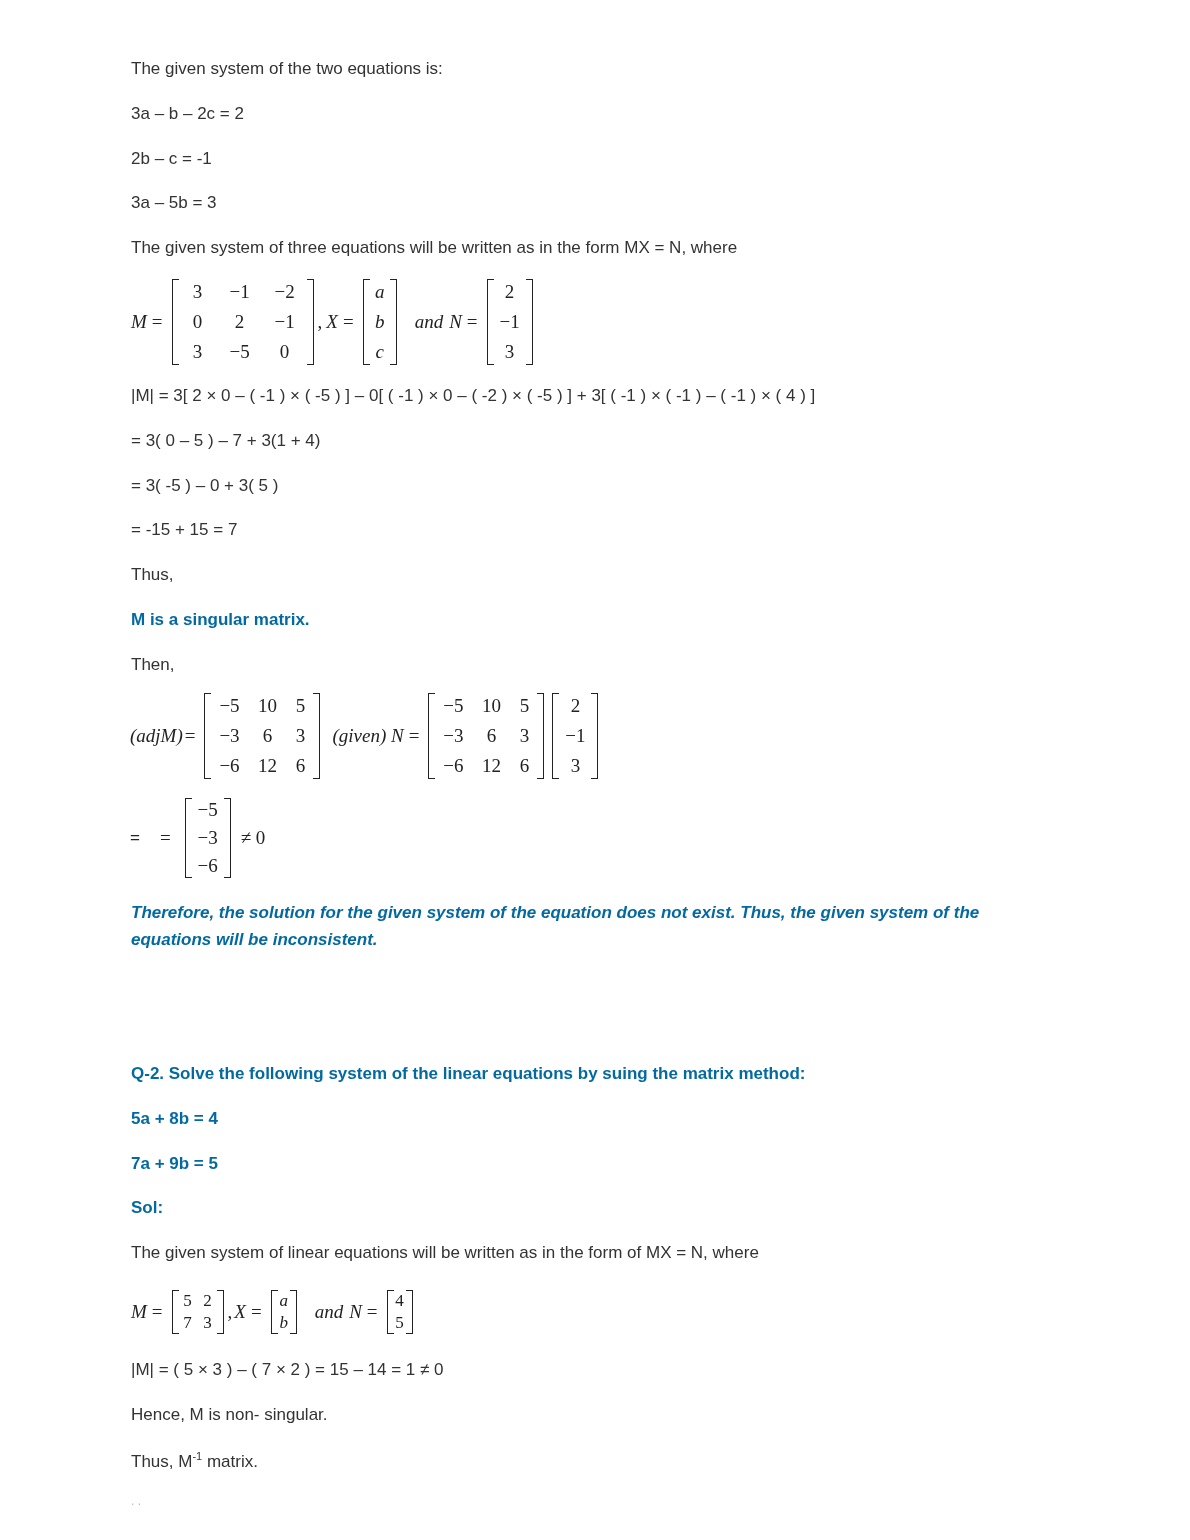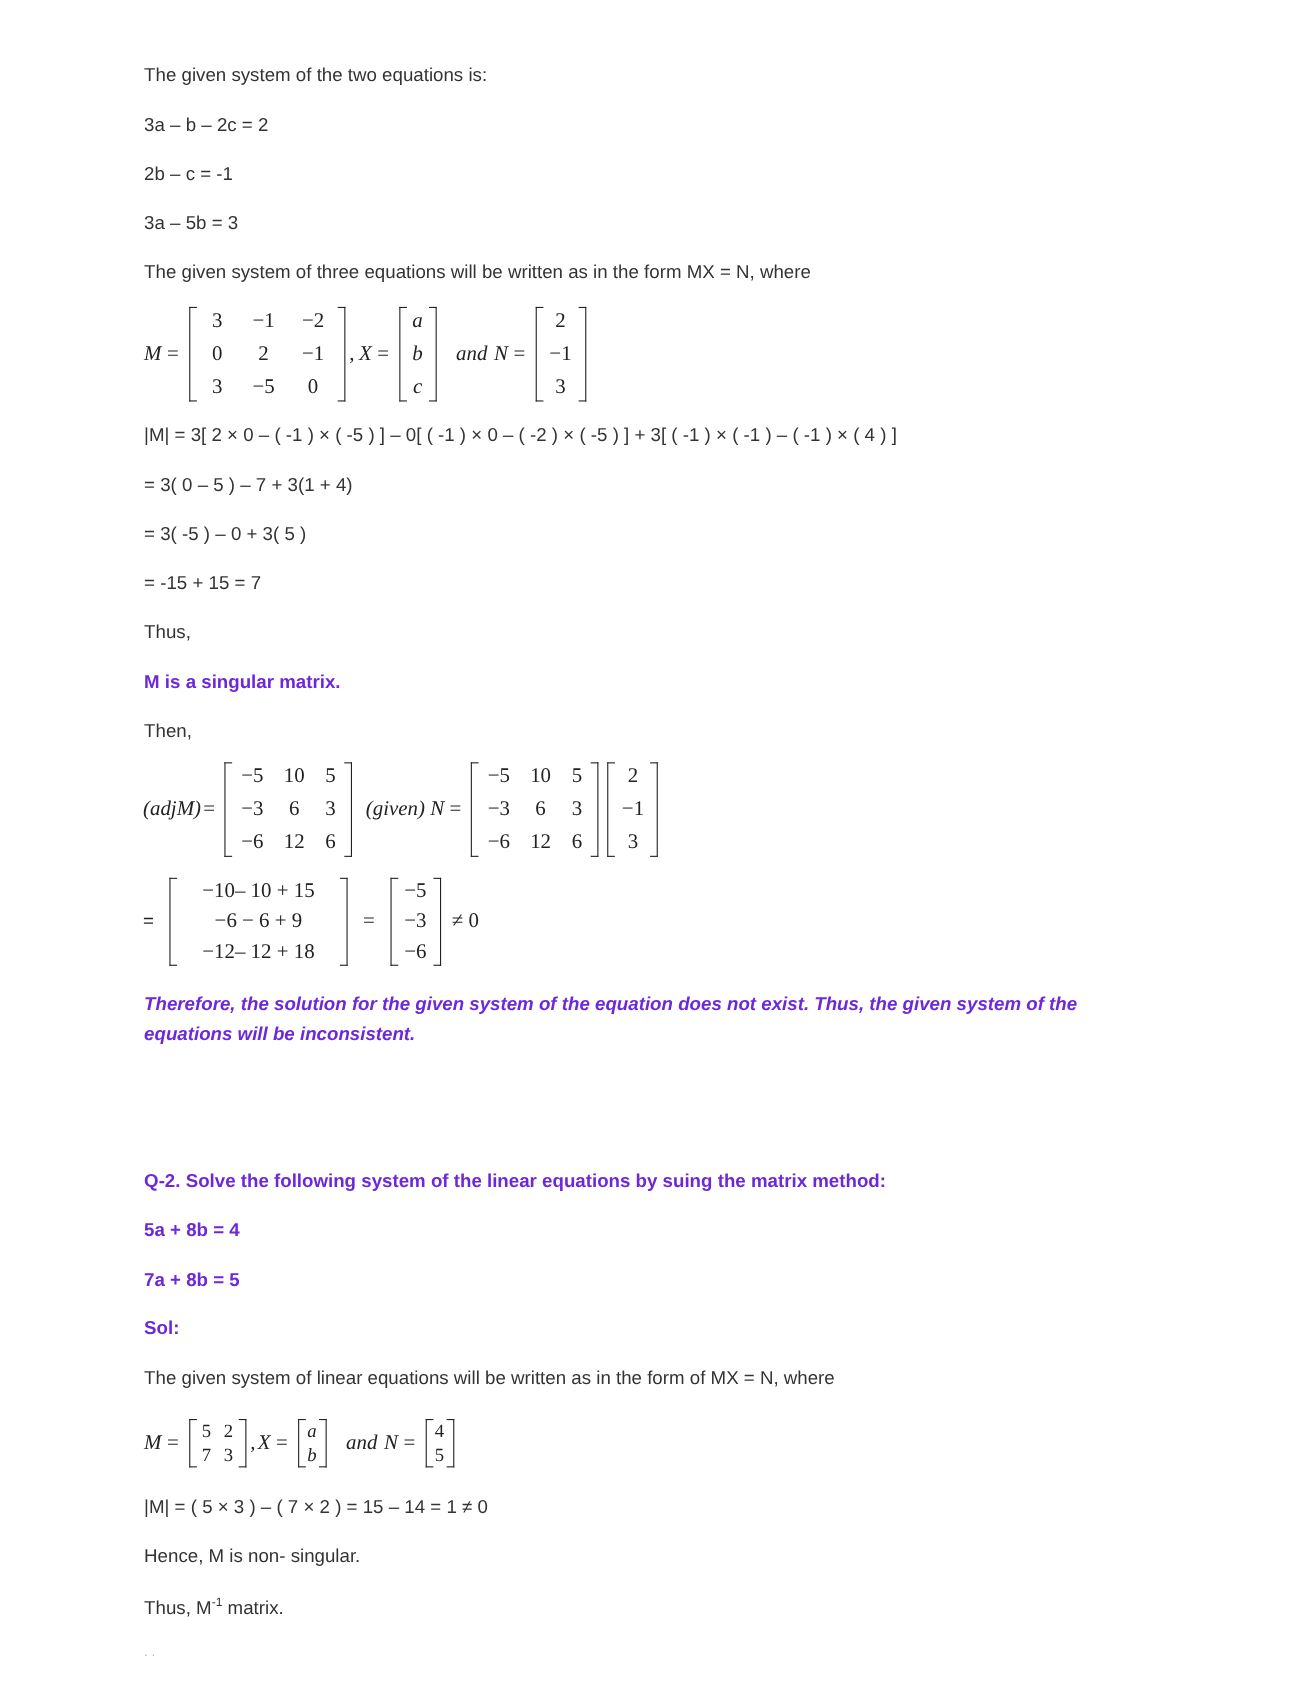--- a/index.html
+++ b/index.html
@@ -1,21 +1,21 @@
 <!DOCTYPE html>
 <html><head>
 <meta charset="utf-8">
 <style>
   html, body { margin: 0; padding: 0; background: #ffffff; }
   body {
     width: 1190px; height: 1540px; position: relative; overflow: hidden;
     font-family: "Liberation Sans", sans-serif; color: #333333;
   }
   .p { position: absolute; left: 131px; font-size: 17px; line-height: 22px; white-space: nowrap; }
-  .b { font-weight: bold; color: #6d28d9; }
+  .b { font-weight: bold; color: #0369a1; }
   .wrap { white-space: normal; width: 900px; line-height: 27px; font-style: italic; }
   .math { position: absolute; font-family: "Liberation Serif", "DejaVu Serif", serif; font-size: 19px; color: #222; display: flex; align-items: center; }
   .mi { font-style: italic; }
   .mat { display: inline-grid; position: relative; padding: 0 8px; margin: 0 4px; text-align: center; }
   .mat::before, .mat::after {
     content: ""; position: absolute; top: 0; bottom: 0; width: 6px;
     border: 1.6px solid #222;
   }
   .mat::before { left: 0; border-right: none; }
   .mat::after { right: 0; border-left: none; }
@@ -101,39 +101,34 @@
   </span>
   <span class="mat" style="grid-template-columns: 34px; row-gap:8px; padding:2px 6px;">
     <span>2</span>
       <span>−1</span>
       <span>3</span>
   </span>
 </div>
 
 <div class="math" style="left:130px; top:796px; height:84px;">
   <span style="font-family:'Liberation Sans',sans-serif; font-size:17px; margin-right:10px">=</span>
-  <span class="mat" style="grid-template-columns: 150px; row-gap:6px; padding:1px 6px;">
-    <span>−10– 10 + 15</span>
-      <span>−6 − 6 + 9</span>
-      <span>−12– 12 + 18</span>
-  </span>
   <span class="sym" style="margin:0 10px">=</span>
   <span class="mat" style="grid-template-columns: 34px; row-gap:6px; padding:1px 6px;">
     <span>−5</span>
       <span>−3</span>
       <span>−6</span>
   </span>
   <span style="margin-left:6px">≠ 0</span>
 </div>
 
 <div class="p b wrap" style="top:899px">Therefore, the solution for the given system of the equation does not exist. Thus, the given system of the equations will be inconsistent.</div>
 
 <div class="p b" style="top:1063px">Q-2. Solve the following system of the linear equations by suing the matrix method:</div>
 <div class="p b" style="top:1108px">5a + 8b = 4</div>
-<div class="p b" style="top:1153px">7a + 8b = 5</div>
+<div class="p b" style="top:1153px">7a + 9b = 5</div>
 <div class="p b" style="top:1197px">Sol:</div>
 <div class="p" style="top:1242px">The given system of linear equations will be written as in the form of MX = N, where</div>
 
 <div class="math" style="left:131px; top:1284px; height:56px;">
   <span class="mi">M</span>
   <span class="sym">=</span>
   <span class="mat" style="grid-template-columns: 20px 20px; row-gap:2px; padding:1px 6px; font-size:17px;">
     <span>5</span>
       <span>2</span>
     <span>7</span>

